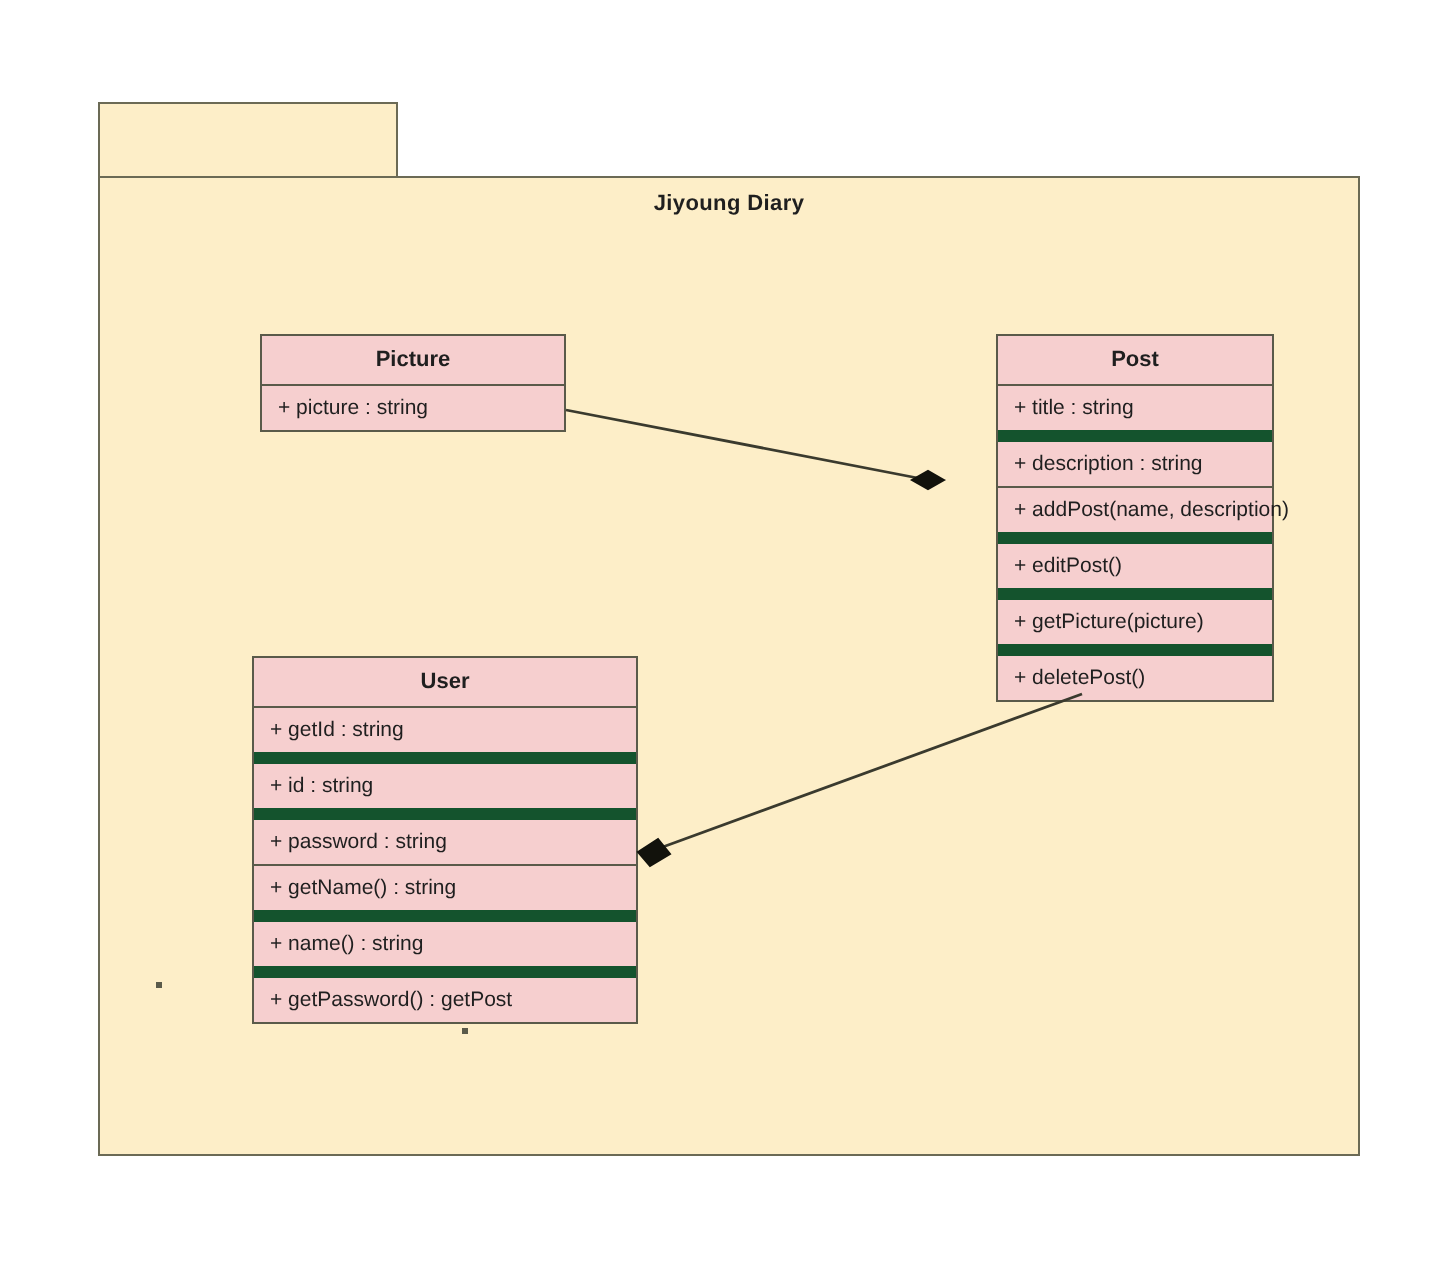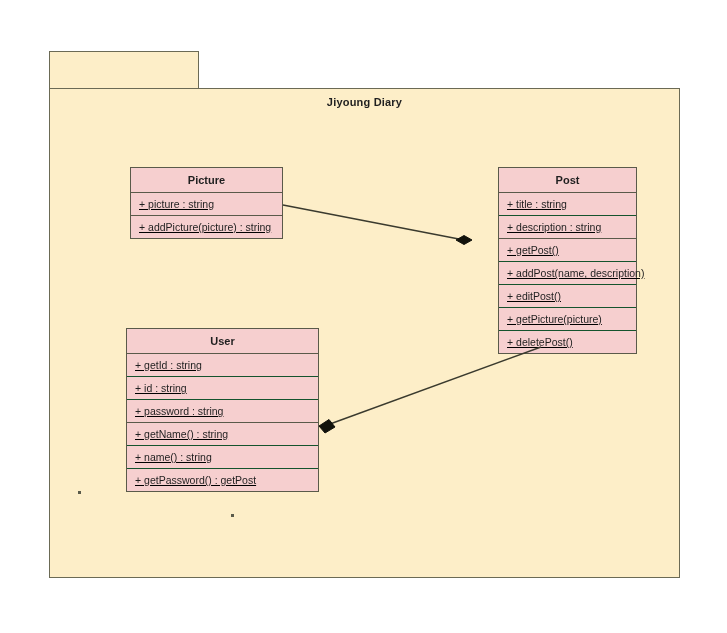--- a/index.html
+++ b/index.html
@@ -69,34 +69,33 @@
     text-align: center;
     font-size: 11px;
     font-weight: bold;
     color: #1f1f1f;
     padding: 6px 0 6px 0;
     border-bottom: 1px solid #5a5a4a;
     box-sizing: border-box;
   }
   .uml-class .cls-section {
     box-sizing: border-box;
-    text-decoration: underline;
   }
   .uml-class .sec-ops {
     border-top: 1px solid #5a5a4a;
   }
   .uml-class .member {
     font-size: 10.5px;
     color: #1f1f1f;
     padding: 5px 0 5px 8px;
     white-space: nowrap;
     box-sizing: border-box;
   }
   .uml-class .member + .member {
-    border-top: 1px solid #14532d;
+    border-top: 6px solid #14532d;
   }
 
   
   #class-picture { left: 130px; top: 167px; width: 153px; }
   #class-post    { left: 498px; top: 167px; width: 139px; }
   #class-user    { left: 126px; top: 328px; width: 193px; }
 
   
   #connectors {
     position: absolute;
@@ -126,33 +125,29 @@
 
   <div class="pkg-body"></div>
 
   <div class="pkg-title">Jiyoung Diary</div>
 
   <div class="uml-class" id="class-picture">
     <div class="cls-name">Picture</div>
     <div class="cls-section sec-attrs">
       <div class="member">+ picture : string</div>
     </div>
-    <div class="cls-section sec-ops">
-      <div class="member">+ addPicture(picture) : string</div>
-    </div>
   </div>
 
   <div class="uml-class" id="class-post">
     <div class="cls-name">Post</div>
     <div class="cls-section sec-attrs">
       <div class="member">+ title : string</div>
       <div class="member">+ description : string</div>
     </div>
     <div class="cls-section sec-ops">
-      <div class="member">+ getPost()</div>
       <div class="member">+ addPost(name, description)</div>
       <div class="member">+ editPost()</div>
       <div class="member">+ getPicture(picture)</div>
       <div class="member">+ deletePost()</div>
     </div>
   </div>
 
   <div class="uml-class" id="class-user">
     <div class="cls-name">User</div>
     <div class="cls-section sec-attrs">

